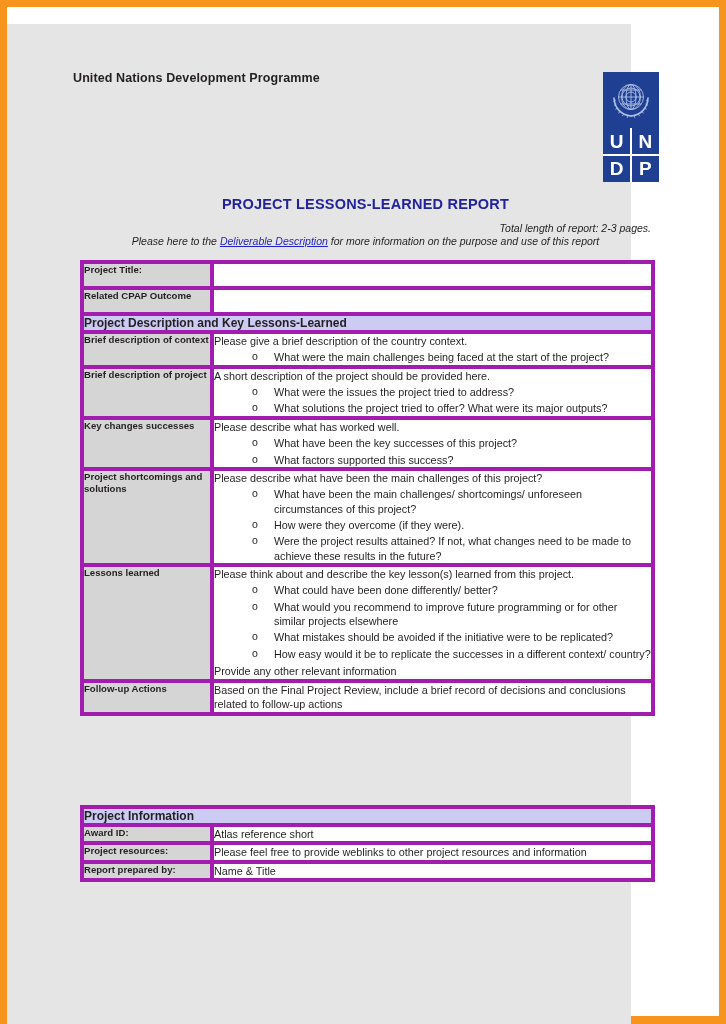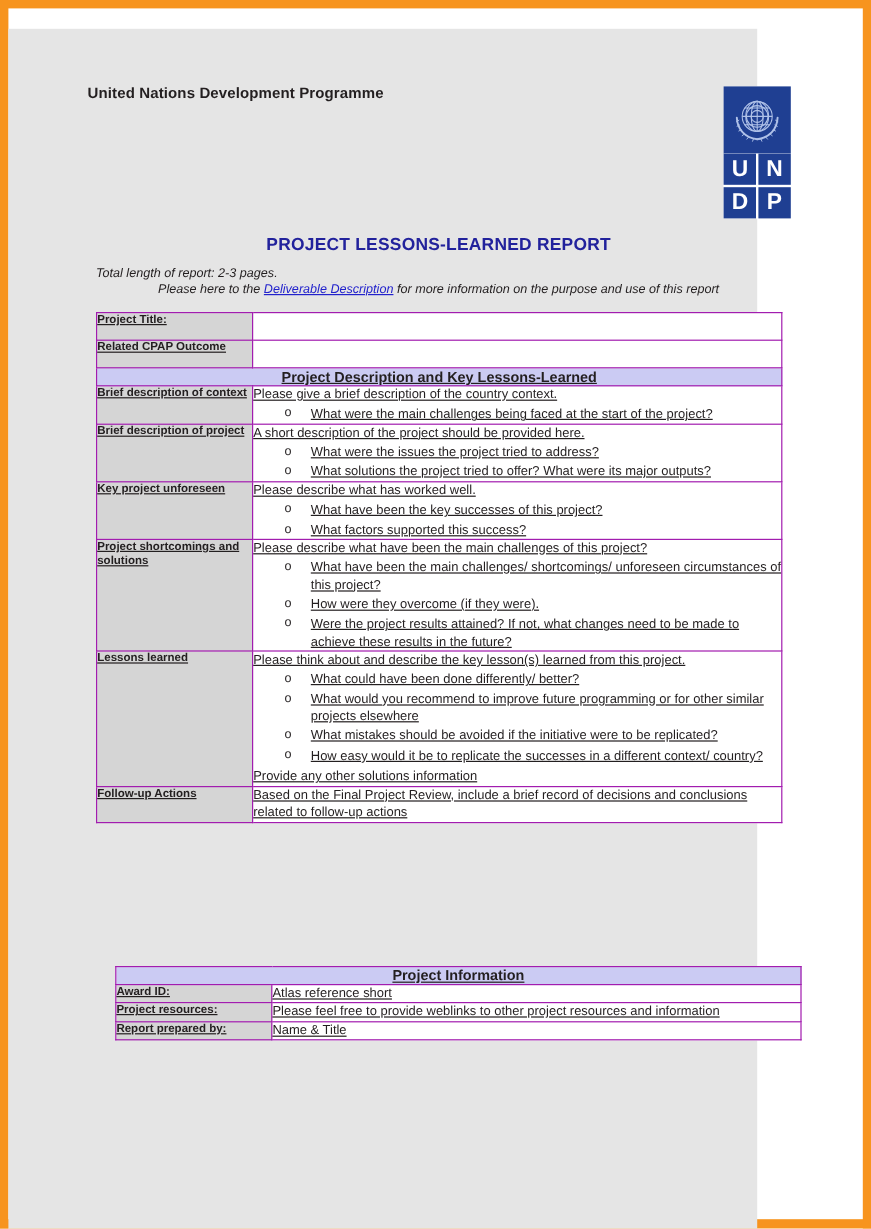--- a/index.html
+++ b/index.html
@@ -99,21 +99,21 @@
     font-size: 14.5px;
     font-weight: bold;
     color: #22229C;
     letter-spacing: 0.2px;
   }
   .subtitle1 {
     position: absolute;
     left: 73px;
     top: 198px;
     width: 571px;
-    text-align: left;
+    text-align: right;
     font-size: 10.5px;
     font-style: italic;
     color: #231f20;
   }
   .subtitle2 {
     position: absolute;
     left: 53px;
     top: 211px;
     width: 611px;
     text-align: center;
@@ -129,75 +129,73 @@
   }
 
   
   table.doc-table {
     position: absolute;
     border-collapse: collapse;
     table-layout: fixed;
     background: #ffffff;
   }
   table.doc-table td {
-    border: 1px solid #a21caf;
+    border: 4px solid #a21caf;
     vertical-align: top;
     padding: 0;
-    text-decoration: underline;
   }
   .cell-label {
     background: #D5D5D5;
     font-size: 9.6px;
     font-weight: bold;
     color: #231f20;
     padding: 4px 0 4px 7px;
     line-height: 1.28;
   }
   .cell-body {
     background: #ffffff;
     font-size: 10.8px;
     color: #231f20;
     padding: 4px 6px 5px 6px;
     line-height: 1.33;
   }
   .cell-blank { background: #ffffff; }
   .section-head {
     background: #CBCBF3;
-    text-align: center;
     font-size: 12px;
     font-weight: bold;
     color: #231f20;
     padding: 4px 0 5px 0;
   }
   .lead { margin: 0 0 1px 0; }
   ul.qlist {
     list-style: none;
     margin: 0;
     padding: 0;
   }
   ul.qlist li {
     position: relative;
     padding-left: 48px;
-    margin: 2px 0 0 0;
+    margin: 2px 0 0 12px;
     line-height: 1.33;
   }
   ul.qlist li::before {
     content: "o";
     position: absolute;
     left: 26px;
     top: 0;
     font-size: 10.5px;
     color: #231f20;
   }
   .tail { margin: 3px 0 0 0; }
   .justify { text-align: justify; }
 
   
   #table-main { left: 73px; top: 236px; width: 571px; }
-  #table-info { left: 73px; top: 781px; width: 571px; margin-left: 16px; }
+  #table-info { left: 73px; top: 781px; width: 571px; }
 
   
   .source-note {
     position: absolute;
     left: 7px;
     top: 1000px;
     width: 712px;
     text-align: center;
     font-size: 12.5px;
     font-weight: bold;
@@ -286,21 +284,21 @@
             <td class="cell-label">Brief description of project</td>
             <td class="cell-body">
               <p class="lead">A short description of the project should be provided here.</p>
               <ul class="qlist">
                 <li>What were the issues the project tried to address?</li>
                 <li>What solutions the project tried to offer? What were its major outputs?</li>
               </ul>
             </td>
           </tr>
           <tr>
-            <td class="cell-label">Key project unforeseen</td>
+            <td class="cell-label">Key changes successes</td>
             <td class="cell-body">
               <p class="lead">Please describe what has worked well.</p>
               <ul class="qlist">
                 <li>What have been the key successes of this project?</li>
                 <li>What factors supported this success?</li>
               </ul>
             </td>
           </tr>
           <tr>
             <td class="cell-label">Project shortcomings and solutions</td>
@@ -316,21 +314,21 @@
           <tr>
             <td class="cell-label">Lessons learned</td>
             <td class="cell-body">
               <p class="lead">Please think about and describe the key lesson(s) learned from this project.</p>
               <ul class="qlist">
                 <li>What could have been done differently/ better?</li>
                 <li>What would you recommend to improve future programming or for other similar projects elsewhere</li>
                 <li>What mistakes should be avoided if the initiative were to be replicated?</li>
                 <li>How easy would it be to replicate the successes in a different context/ country?</li>
               </ul>
-              <p class="tail">Provide any other solutions information</p>
+              <p class="tail">Provide any other relevant information</p>
             </td>
           </tr>
           <tr>
             <td class="cell-label">Follow-up Actions</td>
             <td class="cell-body">
               <p class="lead">Based on the Final Project Review, include a brief record of decisions and conclusions related to follow-up actions</p>
             </td>
           </tr>
         </tbody>
     </table>

